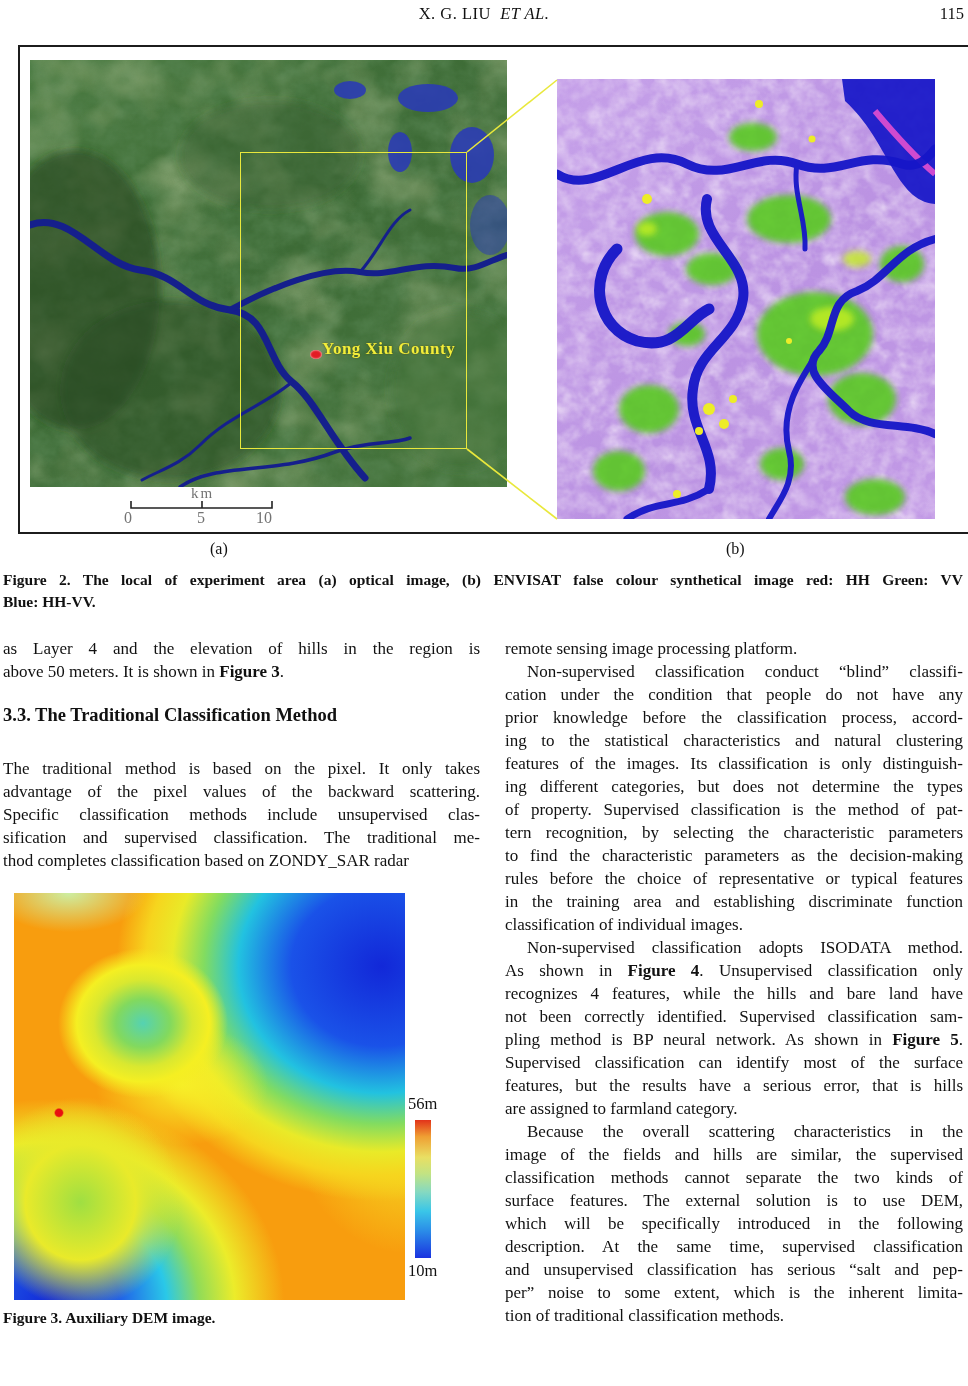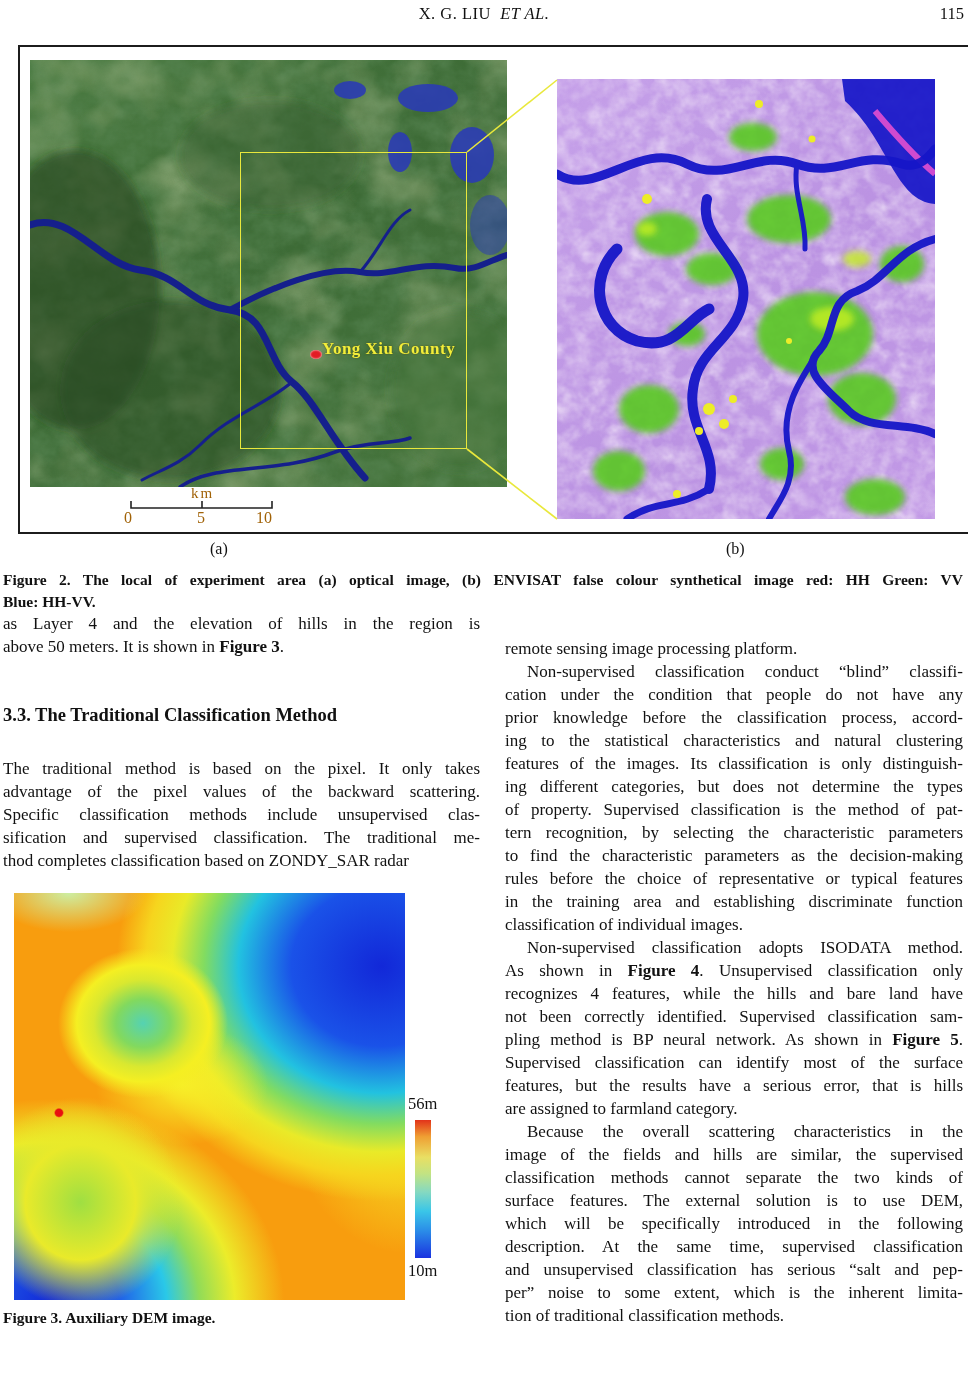--- a/index.html
+++ b/index.html
@@ -17,36 +17,36 @@
   .panelB{position:absolute;left:537px;top:32px;width:378px;height:440px;overflow:hidden;}
   .panelA svg,.panelB svg{position:absolute;left:0;top:0;width:100%;height:100%;}
   .ybox{position:absolute;left:210px;top:92px;width:225px;height:295px;border:1.6px solid #e9e83c;}
   .maplabel{position:absolute;left:292px;top:279px;font-size:17px;font-weight:bold;color:#f2ee3a;
             text-shadow:0 0 2px #4a4a10;white-space:nowrap;letter-spacing:.5px;}
   .marker{position:absolute;left:280px;top:290px;width:12px;height:9px;border-radius:50%;
           background:#e31c25;box-shadow:inset 0 0 2px #fff;}
   .connectors{position:absolute;left:0;top:0;width:929px;height:485px;pointer-events:none;}
 
   
-  .scalebar{position:absolute;left:100px;top:438px;width:165px;height:44px;font-size:16px;color:#a16207;}
+  .scalebar{position:absolute;left:100px;top:438px;width:165px;height:44px;font-size:16px;color:#737373;}
   .scalebar .unit{position:absolute;left:0;top:0;width:165px;text-align:center;letter-spacing:2px;font-size:15px;}
   .scalebar svg{position:absolute;left:0;top:15px;}
   .scalebar .n0{position:absolute;left:4px;top:24px;}
   .scalebar .n5{position:absolute;left:77px;top:24px;}
   .scalebar .n10{position:absolute;left:136px;top:24px;}
 
   .sublabel{position:absolute;top:540px;font-size:16px;}
   .sub-a{left:210px;} .sub-b{left:726px;}
 
   
   .fig2cap{position:absolute;left:3px;top:569px;width:960px;font-weight:bold;font-size:15.5px;line-height:21.5px;}
   .pcol{position:absolute;font-size:17px;line-height:23px;}
   .colL{left:3px;width:477px;}
   .colR{left:505px;top:637px;width:458px;}
-  .pL1{top:612px;} .pL2{top:757px;}
+  .pL1{top:637px;} .pL2{top:757px;}
   .h33{position:absolute;left:3px;top:705px;width:477px;font-size:18.5px;font-weight:bold;}
   .pline{text-align:justify;text-align-last:justify;}
   [data-bind-lines] .pline:last-child{text-align-last:left;}
   .pline.ind{text-indent:22px;}
 
   
   .demimg{position:absolute;left:14px;top:893px;width:391px;height:407px;
     background-color:#f89d0e;
     background-image:
       radial-gradient(circle 5px at 11.5% 54%, #e81010 0 3.5px, rgba(232,16,16,0) 5px),

